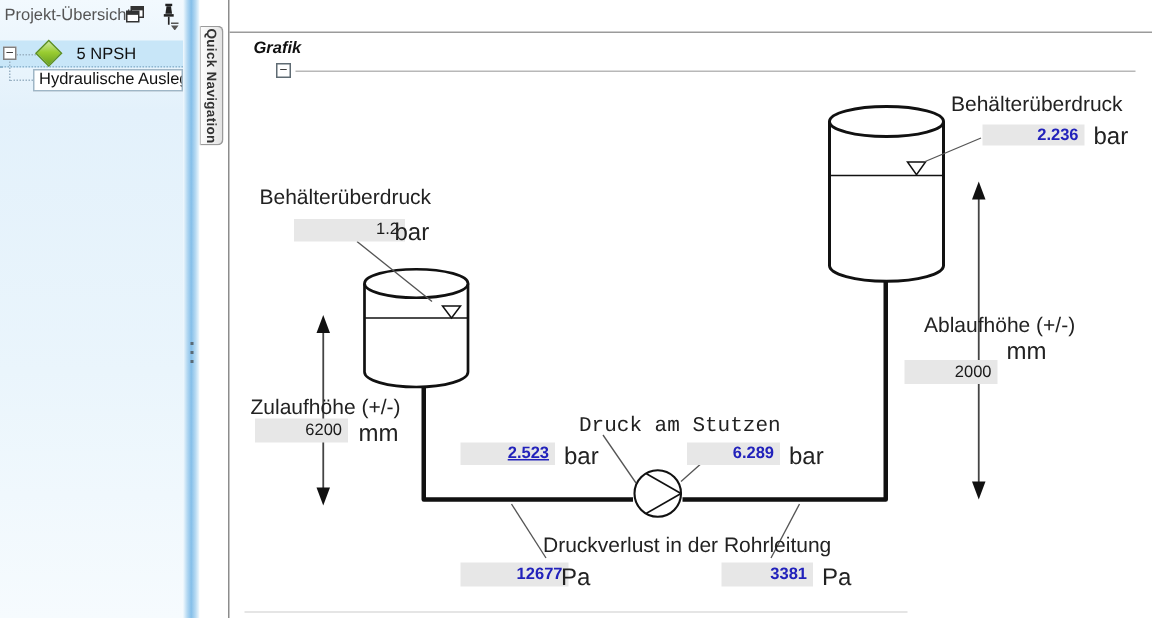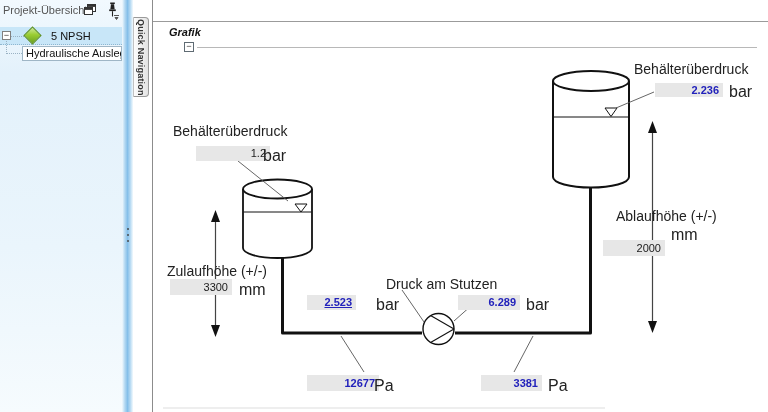--- a/index.html
+++ b/index.html
@@ -158,29 +158,30 @@
   <div id="main-border" class="abs"></div>
   <div id="title-rule" class="abs"></div>
   <div id="grafik" class="abs">Grafik</div>
   <div id="collapse" class="abs">−</div>
 
   <span class="abs dlabel" style="left:173px;top:123px;">Behälterüberdruck</span>
   <div class="abs field input" style="left:196px;top:146px;width:74px;height:15px;">1.2</div>
   <span class="abs unit" style="left:263px;top:147px;">bar</span>
 
   <span class="abs dlabel" style="left:167px;top:263px;">Zulaufhöhe (+/-)</span>
-  <div class="abs field input" style="left:170px;top:279px;width:62px;height:16px;line-height:16px;">3300</div>
+  <div class="abs field input" style="left:170px;top:279px;width:62px;height:16px;line-height:16px;">6200</div>
   <span class="abs unit" style="left:239px;top:281px;">mm</span>
 
-  <span class="abs dlabel" style="left:386px;top:276px;">Druck am Stutzen</span>
-  <div class="abs field calc" style="left:307px;top:295px;width:49px;height:15px;text-decoration:underline;">2.523</div>
+  <span class="abs dlabel" style="left:386px;top:276px;font-family:Liberation Mono, monospace;">Druck am Stutzen</span>
+  <div class="abs field calc" style="left:307px;top:295px;width:63px;height:15px;text-decoration:underline;">2.523</div>
   <span class="abs unit" style="left:376px;top:296px;">bar</span>
   <div class="abs field calc" style="left:458px;top:295px;width:62px;height:15px;">6.289</div>
   <span class="abs unit" style="left:526px;top:296px;">bar</span>
 
+  <span class="abs dlabel" style="left:362px;top:355px;">Druckverlust in der Rohrleitung</span>
   <div class="abs field calc" style="left:307px;top:375px;width:72px;height:16px;line-height:16px;">12677</div>
   <span class="abs unit" style="left:374px;top:377px;">Pa</span>
   <div class="abs field calc" style="left:481px;top:375px;width:61px;height:16px;line-height:16px;">3381</div>
   <span class="abs unit" style="left:548px;top:377px;">Pa</span>
 
   <span class="abs dlabel" style="left:634px;top:61px;">Behälterüberdruck</span>
   <div class="abs field calc" style="left:655px;top:83px;width:68px;height:14px;line-height:14px;">2.236</div>
   <span class="abs unit" style="left:729px;top:83px;">bar</span>
 
   <span class="abs dlabel" style="left:616px;top:208px;">Ablaufhöhe (+/-)</span>

